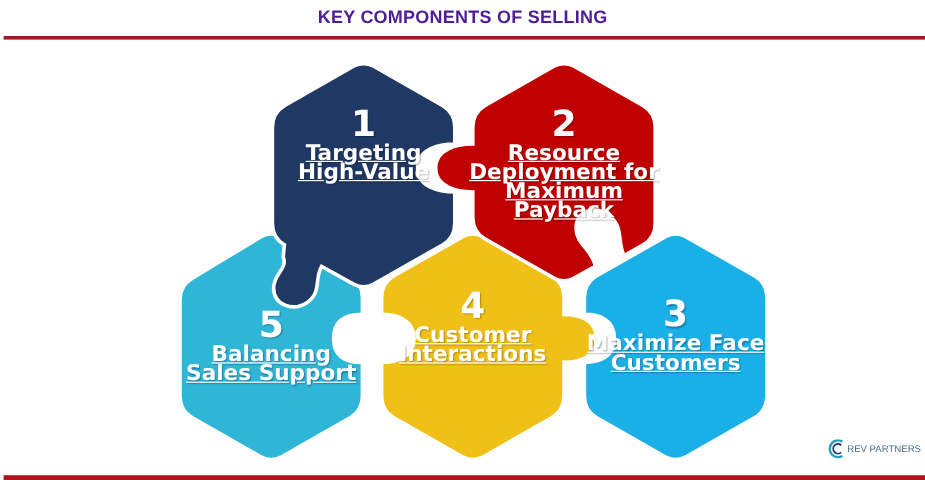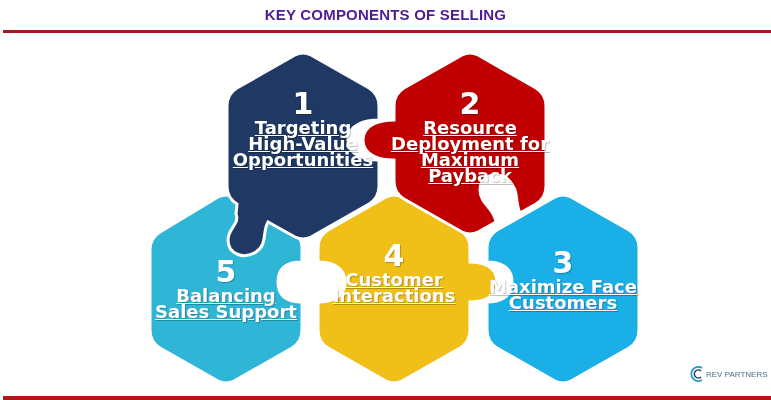--- a/index.html
+++ b/index.html
@@ -61,21 +61,20 @@
              L478 232 Q470 236 462 232 L404 199 Q394 193 394 181 L394 160
              C 381 160, 363 156, 363 140 C 363 124, 381 120, 394 120
              L394 106 Q394 94 404 88 Z" fill="#C00000" stroke="#ffffff" stroke-width="3"></path>
   </g>
 </svg>
 
 <div class="label" style="left:218px; top:88px;">
   <span class="num">1</span>
   <span class="txt">Targeting</span>
   <span class="txt">High-Value</span>
-  <span class="txt">Opportunities</span>
 </div>
 
 <div class="label" style="left:385px; top:88px;">
   <span class="num">2</span>
   <span class="txt">Resource</span>
   <span class="txt">Deployment for</span>
   <span class="txt">Maximum Payback</span>
 </div>
 
 <div class="label" style="left:478px; top:247px;">

